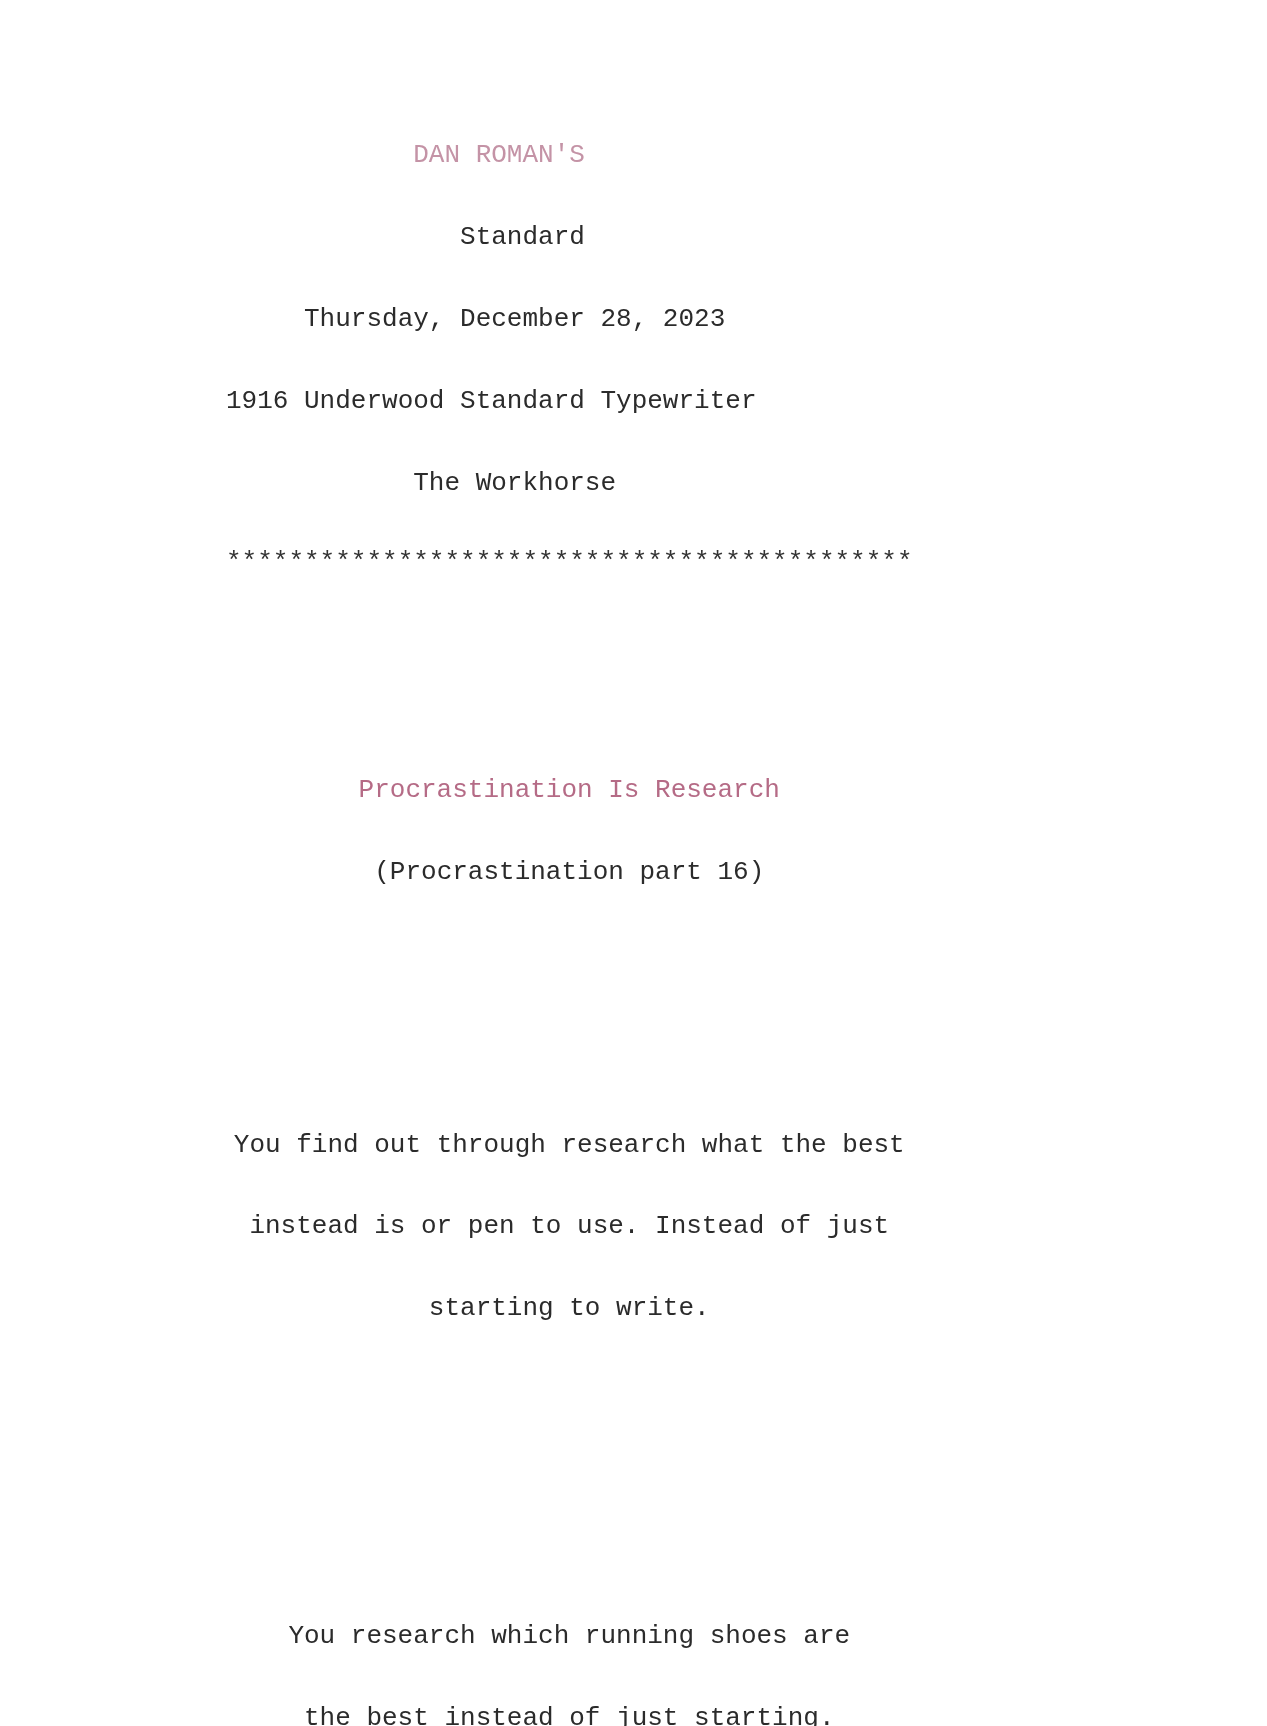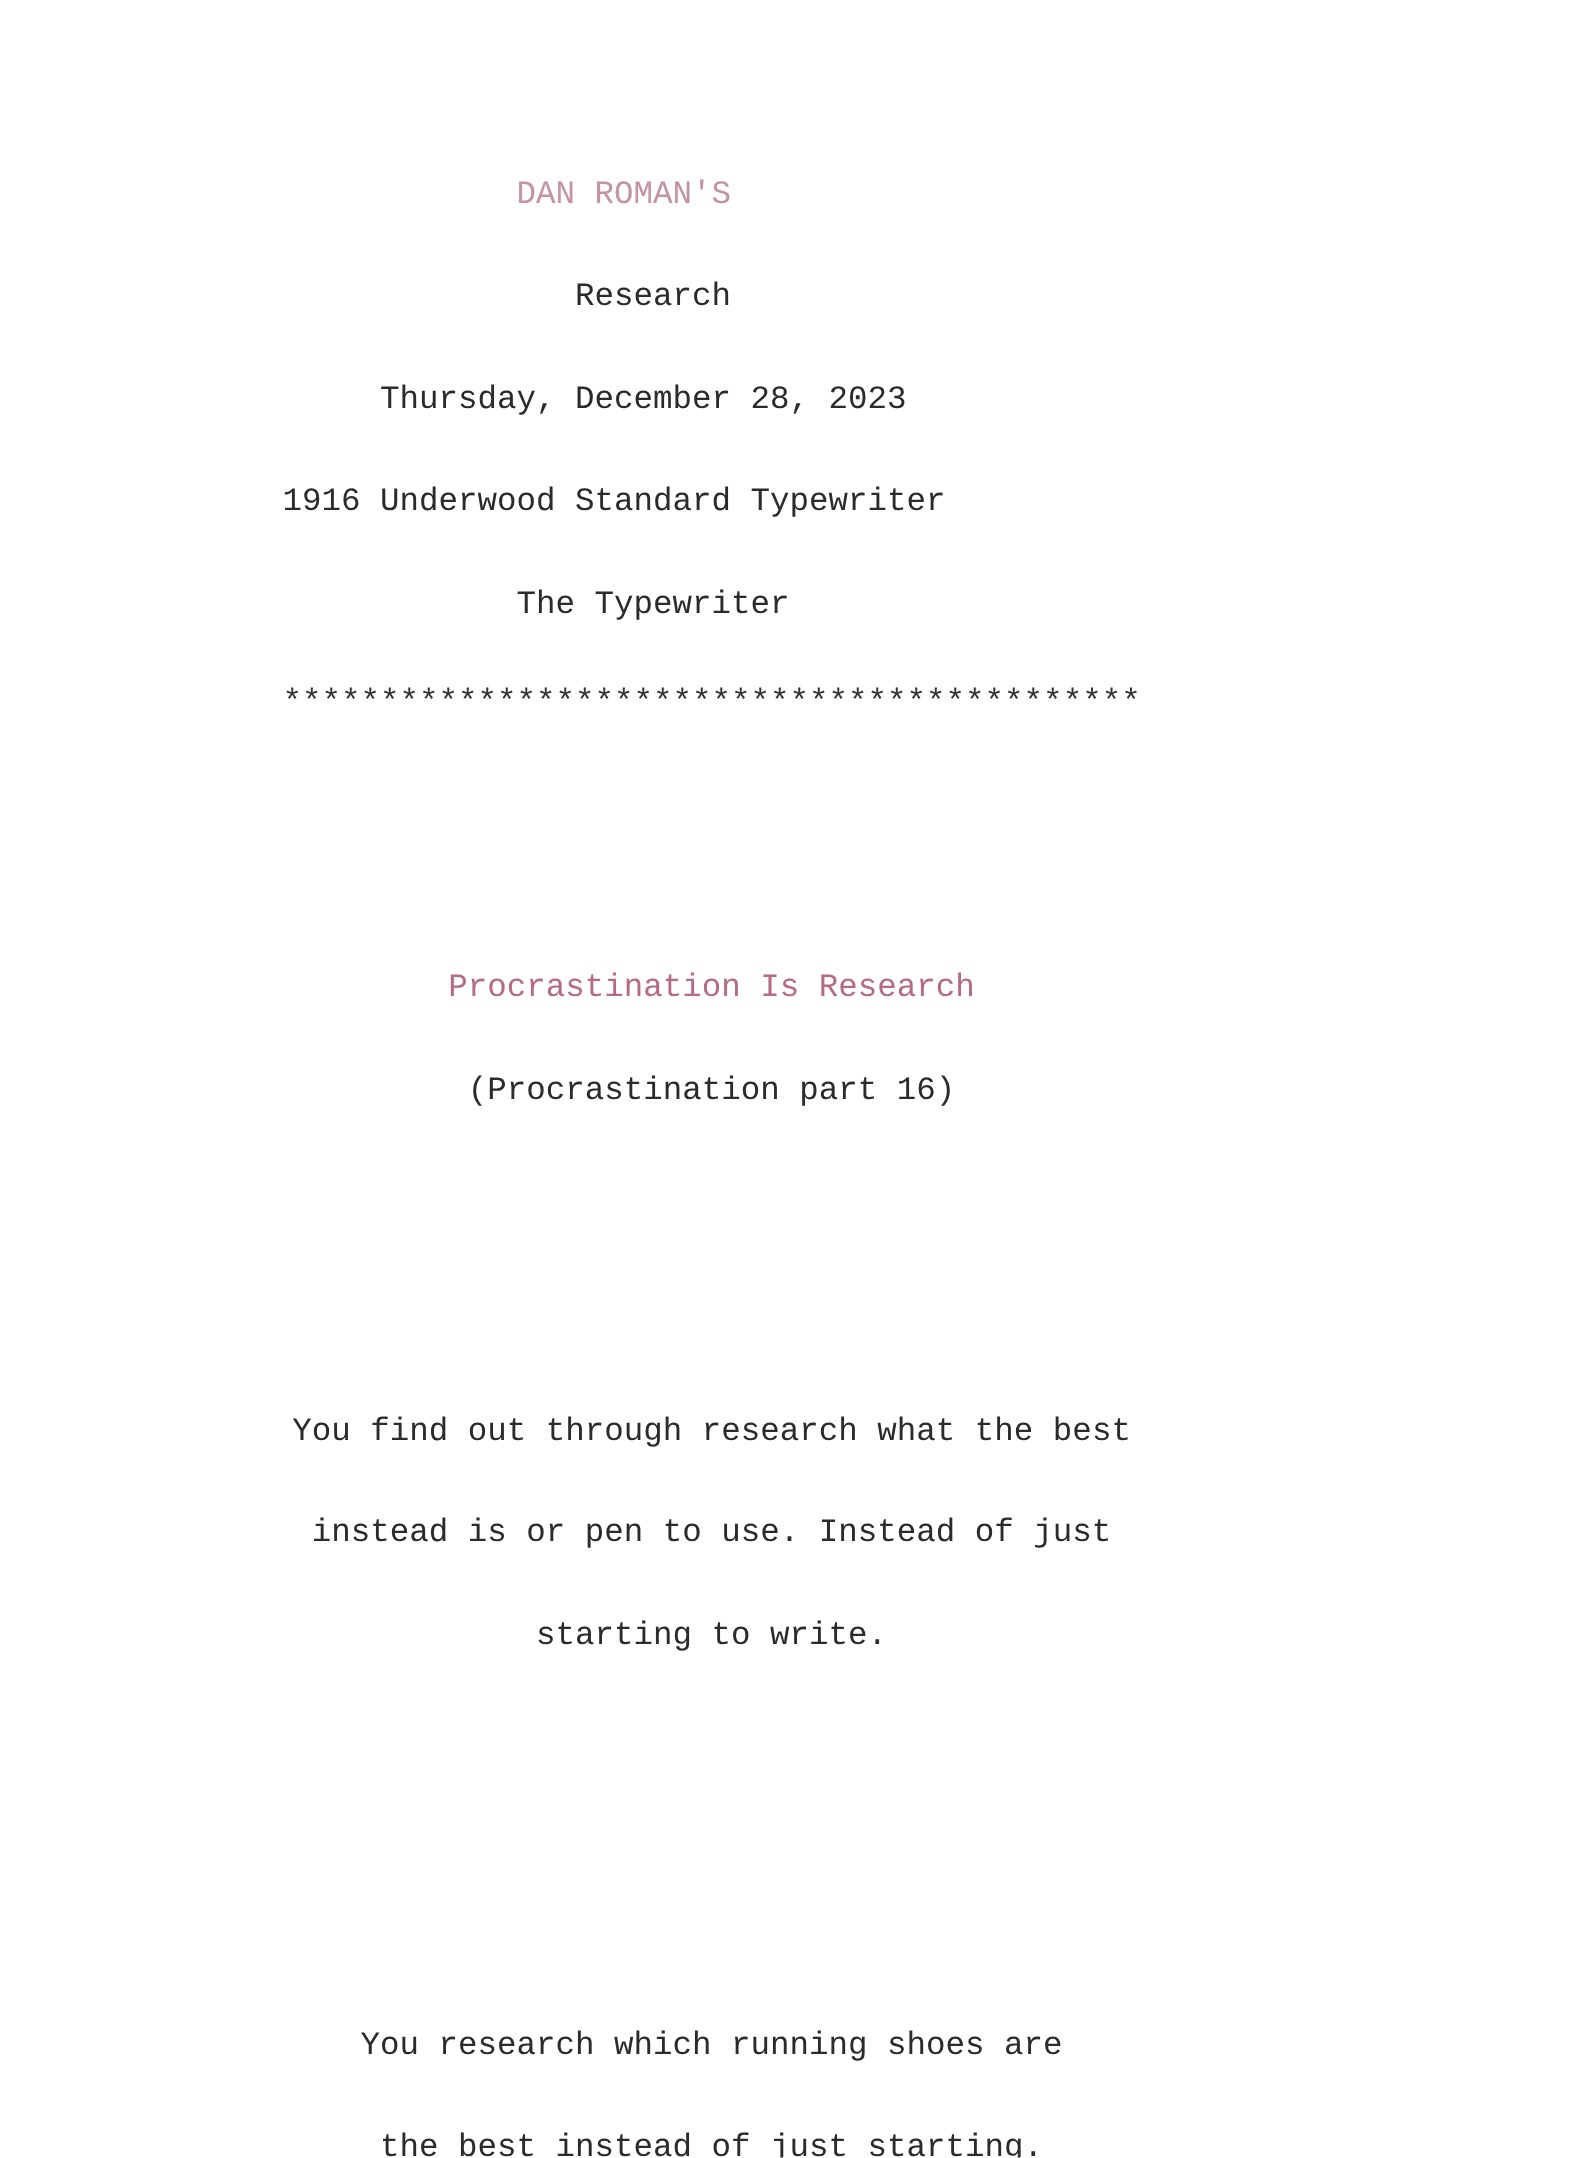--- a/index.html
+++ b/index.html
@@ -45,24 +45,24 @@
     .stars { color: #333333; letter-spacing: 0px; }
     .seg { white-space: pre; }
   </style>
 </head>
 <body>
 
 <div class="page">
 
   
   <span class="header-line"><span class="seg">            </span><span class="faint-pink">DAN ROMAN'S</span></span>
-  <span class="header-line"><span class="seg">               </span><span>Research</span></span>
+  <span class="header-line"><span class="seg">               </span><span>Standard</span></span>
   <span class="header-line"><span class="seg">     </span><span>Thursday, December 28, 2023</span></span>
   <span class="header-line"><span>1916 Underwood Standard Typewriter</span></span>
-  <span class="header-line"><span class="seg">            </span><span>The Typewriter</span></span>
+  <span class="header-line"><span class="seg">            </span><span>The Workhorse</span></span>
   <span class="header-line stars" style="line-height:20px;height:20px;">********************************************</span>
 
   <span class="blank" style="height:14px"></span>
 
   
   <span class="line pink">Procrastination Is Research</span>
   <span class="line">(Procrastination part 16)</span>
   <span class="blank"></span>
 
   

